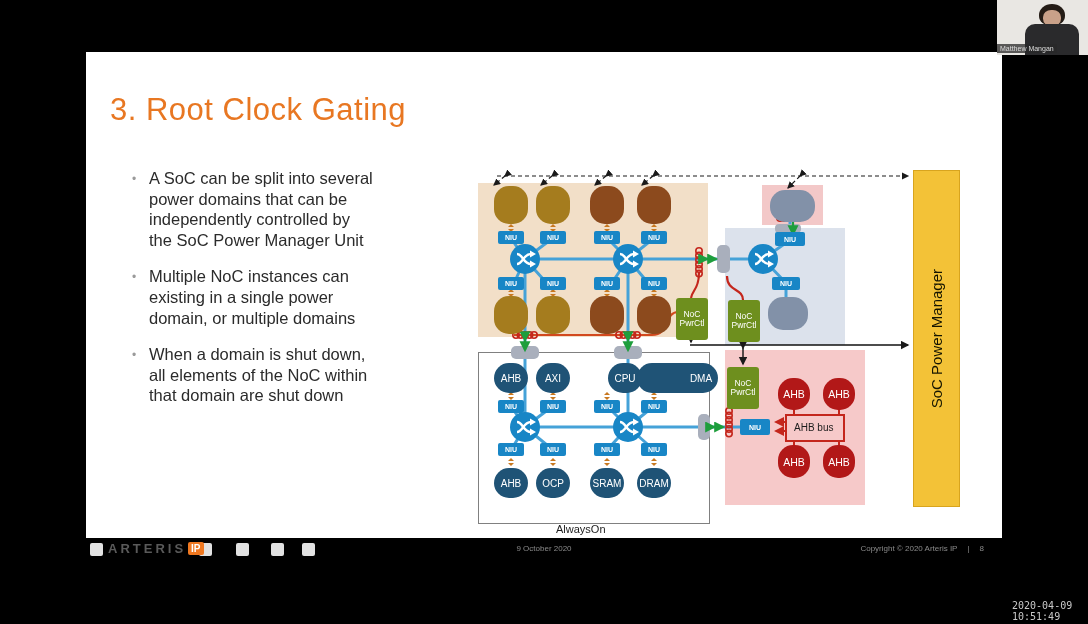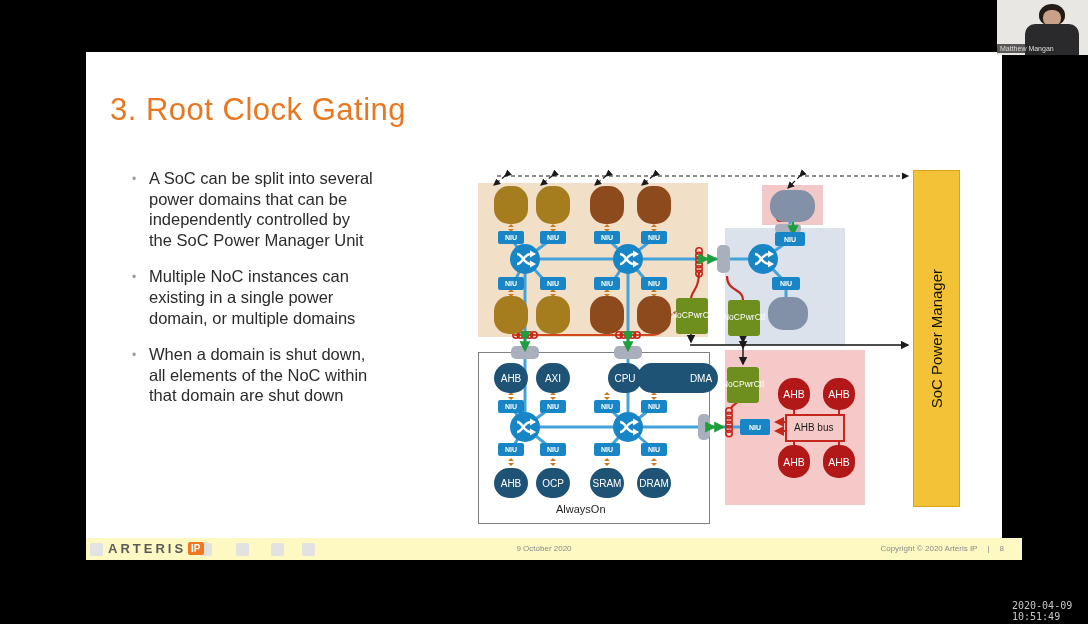--- a/index.html
+++ b/index.html
@@ -7,21 +7,21 @@
        font-family:"Liberation Sans","DejaVu Sans",sans-serif;}
 
   
   .slide{position:absolute;left:86px;top:52px;width:916px;height:508px;background:#fff;}
   .slide-title{position:absolute;left:24px;top:40px;font-size:31px;color:#E87722;letter-spacing:.5px;}
   .bullets{position:absolute;left:45px;top:116px;width:245px;font-size:16.5px;line-height:20.6px;color:#2b2b2b;}
   .bullets .b{position:relative;margin:0 0 16px 18px;}
   .bullets .b::before{content:"•";position:absolute;left:-17px;top:1px;color:#9a9a9a;font-size:12px;}
 
   
-  .footer{position:absolute;left:0;top:486px;width:916px;height:22px;background:#fef9c3;padding-left:20px;}
+  .footer{position:absolute;left:0;top:486px;width:916px;height:22px;background:#000000;}
   .logo{position:absolute;left:22px;top:3px;display:flex;align-items:center;gap:2px;}
   .logo-text{font-size:13px;font-weight:700;letter-spacing:3px;color:#5a5a5a;}
   .logo-badge{background:#F07820;color:#fff;font-size:10px;font-weight:700;padding:0 3px;border-radius:2px;line-height:13px;}
   .footer-date{position:absolute;left:398px;top:6px;width:120px;text-align:center;font-size:8px;color:#8a8a8a;}
   .footer-right{position:absolute;right:18px;top:6px;font-size:8px;color:#8a8a8a;display:flex;gap:10px;align-items:center;}
   .ghost{position:absolute;top:5px;width:13px;height:13px;background:#e2e2e2;border-radius:2px;}
 
   
   .dom{position:absolute;z-index:1;}
   .tan{background:#F2DFC8;}
@@ -32,23 +32,23 @@
   .goldbar{background:#F3C237;border:1px solid #d8a41e;display:flex;align-items:center;justify-content:center;}
   .goldbar span{writing-mode:vertical-rl;transform:rotate(180deg);font-size:15px;color:#151500;}
   svg.wires{position:absolute;left:0;top:0;z-index:2;pointer-events:none;}
   .blk{position:absolute;z-index:3;display:flex;align-items:center;justify-content:center;color:#fff;border-radius:15px;}
   .olive{background:#A57C1E;}
   .brown{background:#8C4A1D;}
   .steel{background:#1F5376;font-size:10px;}
   .redblk{background:#B21818;font-size:10.5px;}
   .slate{background:#8291A8;}
   .niu{width:26px;height:13px;background:#1886C6;border-radius:2px;font-size:7px;font-weight:700;}
-  .pwrctl{width:32px;height:36px;background:#6E8F1E;border-radius:3px;flex-direction:row;font-size:8.5px;line-height:9.5px;}
+  .pwrctl{width:32px;height:42px;background:#6E8F1E;border-radius:3px;flex-direction:column;font-size:8.5px;line-height:9.5px;}
   .ahbbus{position:absolute;z-index:3;font-size:10px;color:#1d1d1d;}
-  .aolabel{position:absolute;z-index:3;font-size:11px;color:#1d1d1d;}
+  .aolabel{position:absolute;z-index:3;font-size:11px;color:#1d1d1d;margin-top:20px;}
 
   
   .cam{position:absolute;left:997px;top:0;width:91px;height:55px;background:#e9e7e3;overflow:hidden;z-index:5;}
   .cam .hair{position:absolute;left:42px;top:4px;width:26px;height:22px;background:#241c16;border-radius:50% 50% 45% 45%;}
   .cam .face{position:absolute;left:46px;top:10px;width:18px;height:16px;background:#c9a189;border-radius:45%;}
   .cam .torso{position:absolute;left:28px;top:24px;width:54px;height:34px;background:#2a2a2c;border-radius:10px 10px 0 0;}
   .cam .name{position:absolute;left:0;bottom:2px;background:rgba(40,40,40,.75);color:#ddd;font-size:7px;padding:1px 3px;}
   .timestamp{position:absolute;left:1012px;top:600px;font-family:"DejaVu Sans Mono",monospace;font-size:10px;color:#c9c9c9;z-index:5;}
 </style>
 </head>

